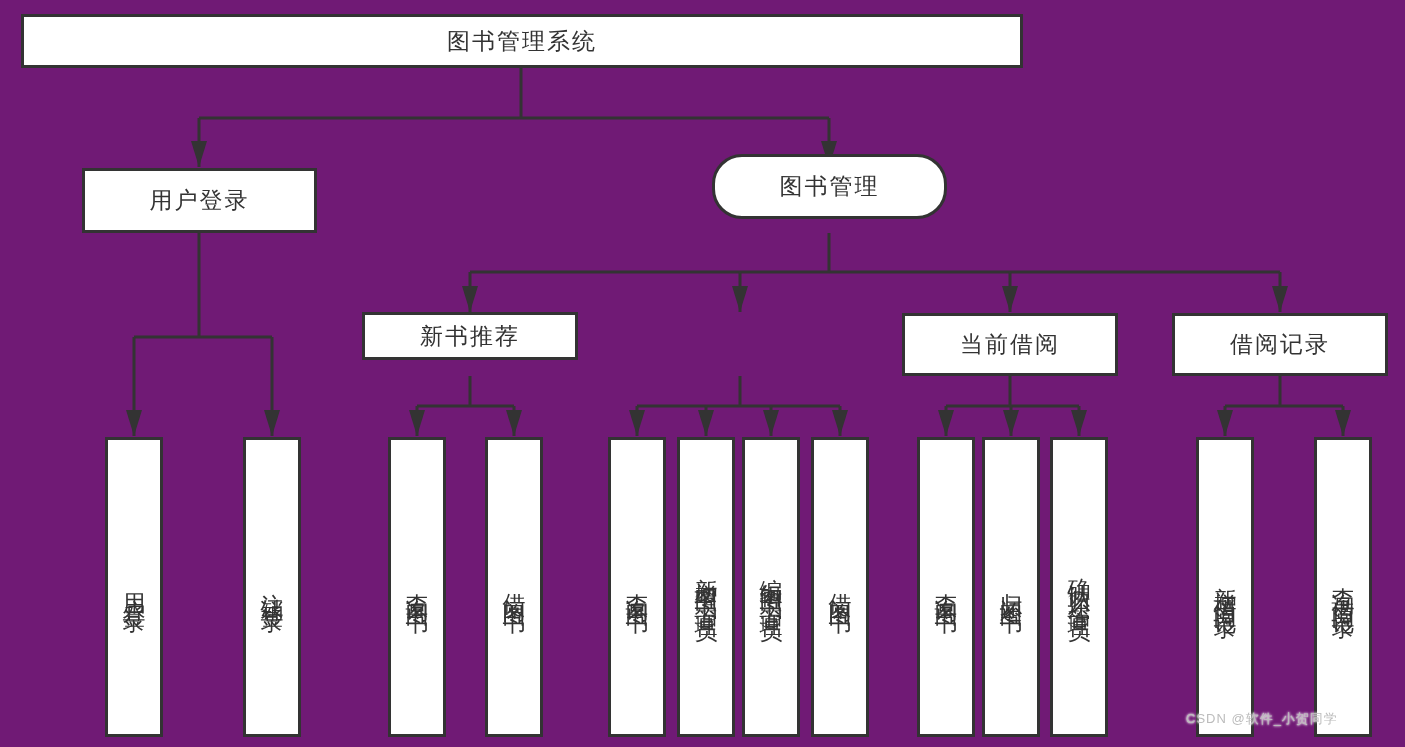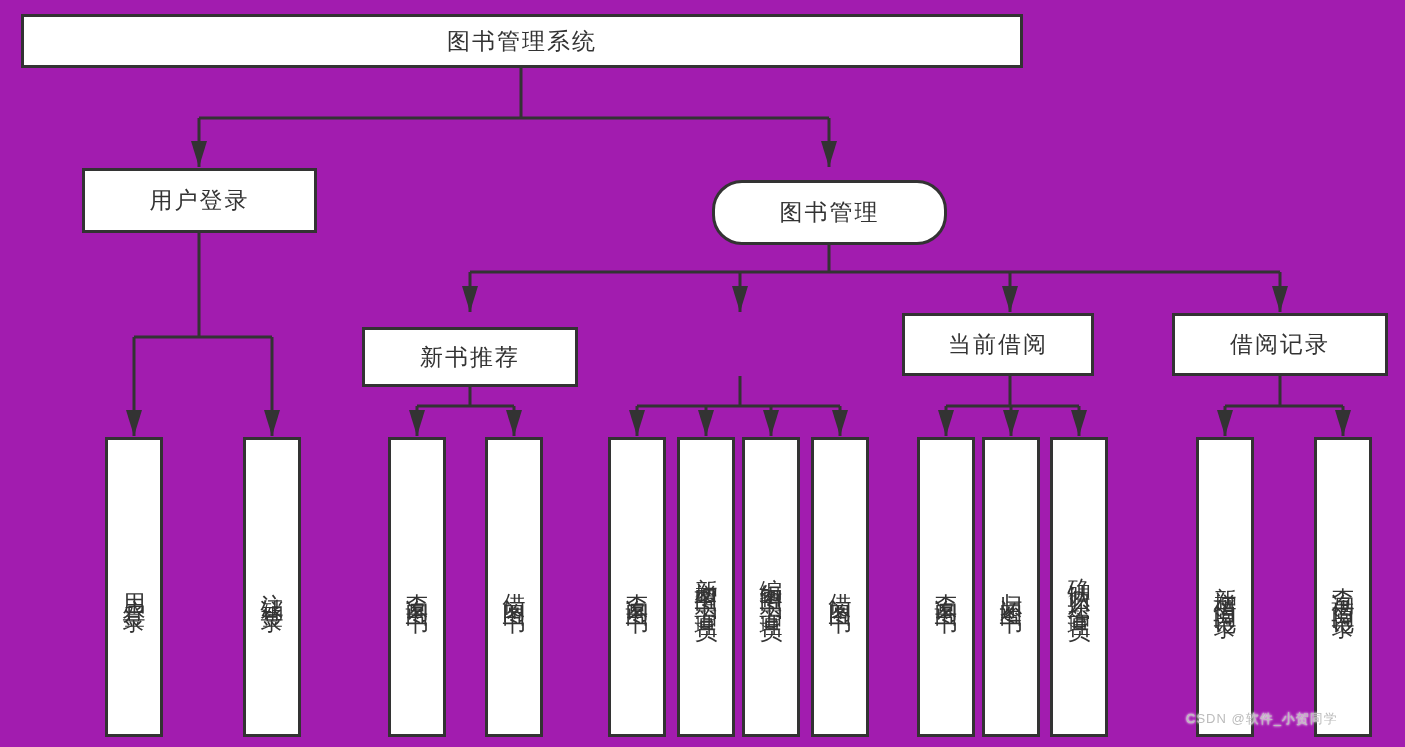--- a/index.html
+++ b/index.html
@@ -1,20 +1,20 @@
 <!DOCTYPE html>
 <html><head>
 <meta charset="utf-8">
 <style>
   html, body { margin: 0; padding: 0; background: #ffffff; }
   .canvas {
     position: relative;
     width: 1405px;
     height: 747px;
-    background: #a21caf;
+    background: #701a75;
     font-family: "Liberation Sans", sans-serif;
     overflow: hidden;
   }
   svg.connectors { position: absolute; left: 0; top: 0; }
   .box {
     position: absolute;
     box-sizing: border-box;
     border: 3px solid #333333;
     background: #ffffff;
     display: flex;
@@ -85,24 +85,24 @@
     <line x1="1011" y1="406" x2="1011" y2="436" stroke="#333333" stroke-width="3" marker-end="url(#ah)"></line>
     <line x1="1079" y1="406" x2="1079" y2="436" stroke="#333333" stroke-width="3" marker-end="url(#ah)"></line>
 
     <line x1="1225" y1="406" x2="1225" y2="436" stroke="#333333" stroke-width="3" marker-end="url(#ah)"></line>
     <line x1="1343" y1="406" x2="1343" y2="436" stroke="#333333" stroke-width="3" marker-end="url(#ah)"></line>
   </svg>
 
   <div class="box hbox" style="left:21px; top:14px; width:1002px; height:54px;">图书管理系统</div>
 
   <div class="box hbox" style="left:82px; top:168px; width:235px; height:65px;">用户登录</div>
-  <div class="box hbox" style="left:712px; top:180px; width:235px; height:65px;border-radius:30px;">图书管理</div>
+  <div class="box hbox" style="left:712px; top:154px; width:235px; height:65px;border-radius:30px;">图书管理</div>
 
-  <div class="box hbox" style="left:362px; top:327px; width:216px; height:60px;">新书推荐</div>
-  <div class="box hbox" style="left:902px; top:313px; width:192px; height:63px;">当前借阅</div>
+  <div class="box hbox" style="left:362px; top:312px; width:216px; height:48px;">新书推荐</div>
+  <div class="box hbox" style="left:902px; top:313px; width:216px; height:63px;">当前借阅</div>
   <div class="box hbox" style="left:1172px; top:313px; width:216px; height:63px;">借阅记录</div>
 
   <div class="box vbox" style="left:105px; top:437px; width:58px; height:300px;">用户登录</div>
   <div class="box vbox" style="left:243px; top:437px; width:58px; height:300px;">注销登录</div>
 
   <div class="box vbox" style="left:388px; top:437px; width:58px; height:300px;">查询图书</div>
   <div class="box vbox" style="left:485px; top:437px; width:58px; height:300px;">借阅图书</div>
 
   <div class="box vbox" style="left:608px; top:437px; width:58px; height:300px;">查询图书</div>
   <div class="box vbox" style="left:677px; top:437px; width:58px; height:300px;">新增图书（管理员）</div>

